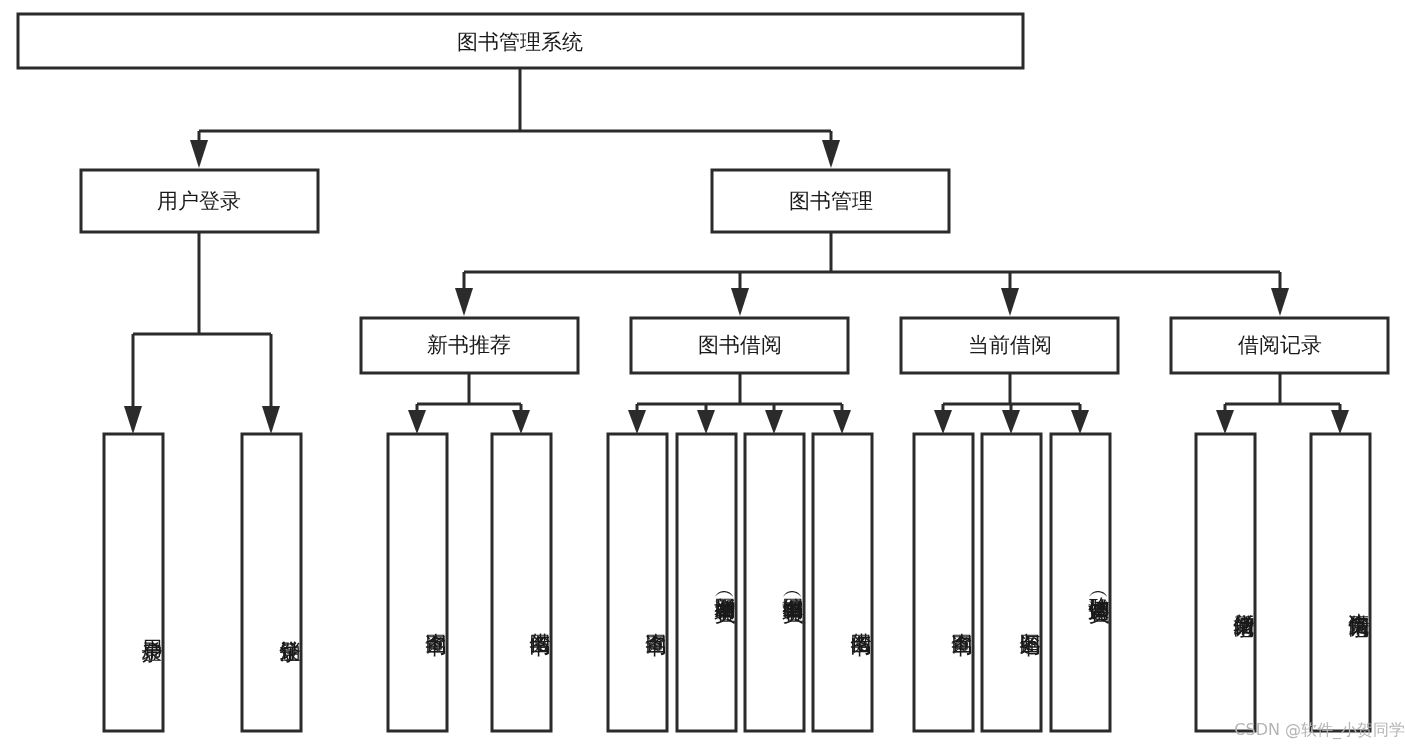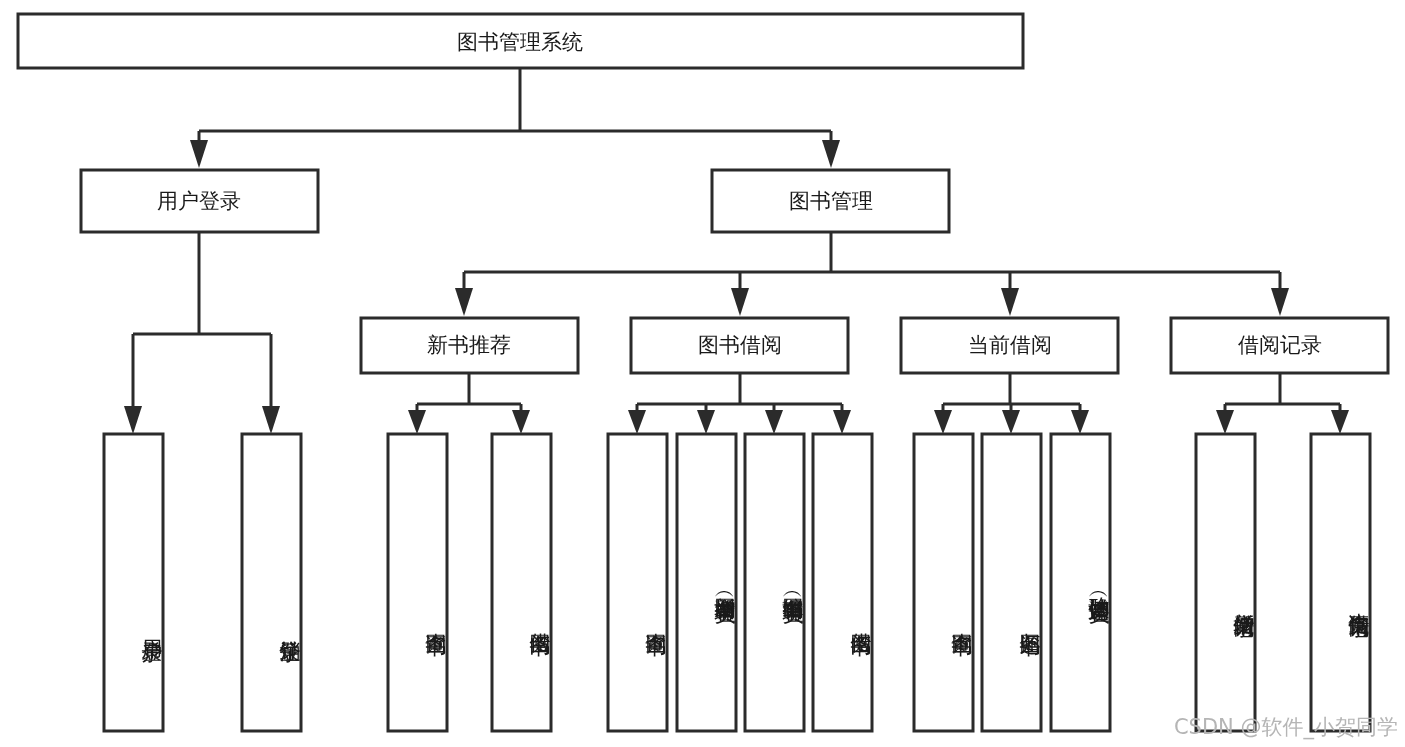--- a/index.html
+++ b/index.html
@@ -58,24 +58,24 @@
     letter-spacing: 1px;
     display: flex;
     align-items: flex-start;
     justify-content: center;
     white-space: nowrap;
     box-sizing: border-box;
     pointer-events: none;
   }
   .watermark {
     position: absolute;
-    right: 7px;
+    right: 0;
     bottom: 6px;
     font-family: "DejaVu Sans", "Liberation Sans", sans-serif;
-    font-size: 21px;
+    font-size: 16px;
     color: #b5b5b5;
     white-space: nowrap;
   }
 </style>
 </head>
 <body>
 
 <div id="diagram-root">
 
   <svg class="diagram-canvas" viewBox="0 0 1405 747" xmlns="http://www.w3.org/2000/svg">

